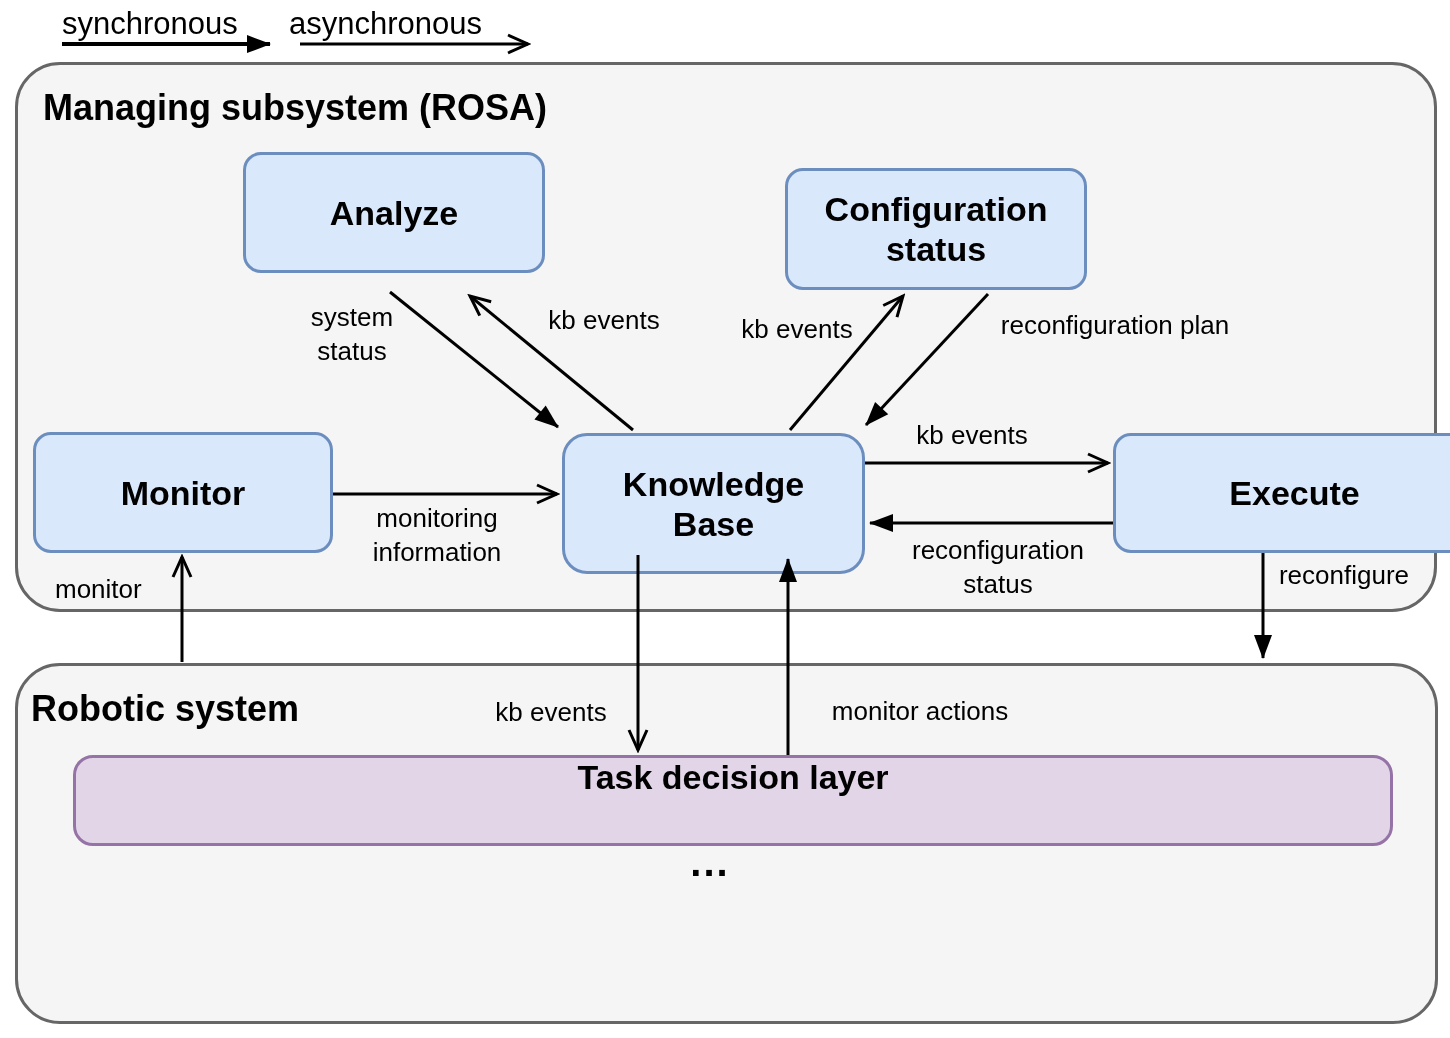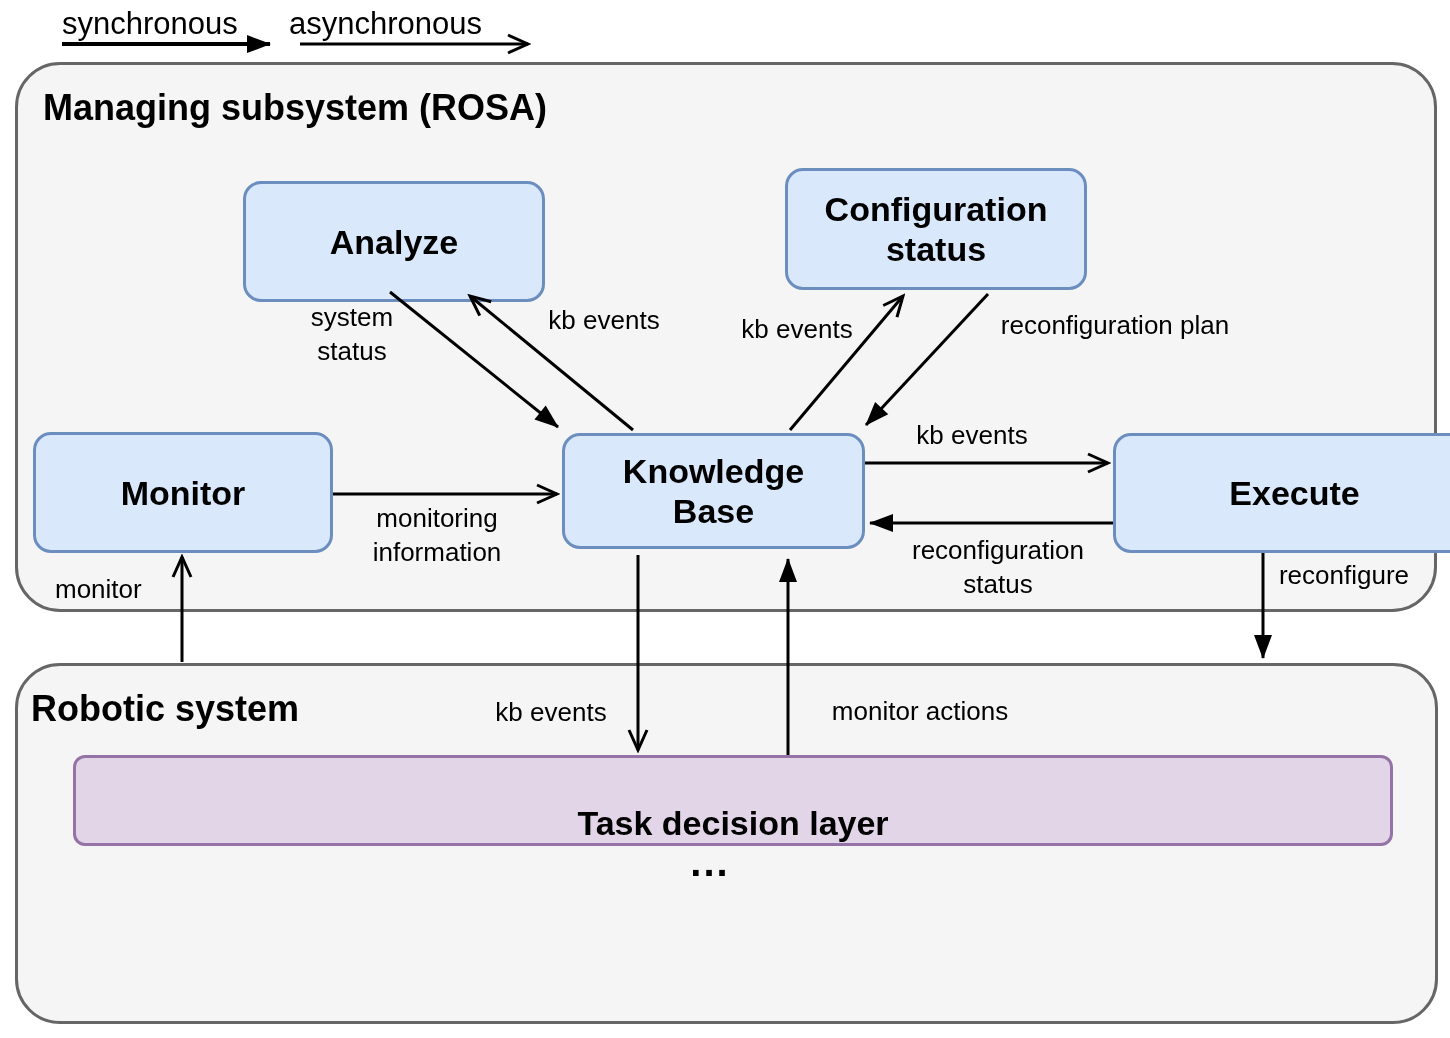--- a/index.html
+++ b/index.html
@@ -16,22 +16,22 @@
   }
   .node {
     position:absolute; background:#dae8fc; border:3px solid #6c8ebf;
     border-radius:18px; box-sizing:border-box;
     display:flex; align-items:center; justify-content:center;
     font-weight:bold; font-size:34px; line-height:40px;
     text-align:center; white-space:pre-line;
   }
   .layer {
     position:absolute; background:#e1d5e7; border:3px solid #9673a6;
-    border-radius:12px; box-sizing:border-box;
-    display:flex; align-items:flex-end; justify-content:center;
+    border-radius:20px; box-sizing:border-box;
+    display:flex; align-items:flex-start; justify-content:center;
     font-weight:bold; font-size:34px;
   }
   .elabel {
     position:absolute; font-size:26px; line-height:34px;
     white-space:pre-line; text-align:center; transform:translateX(-50%);
   }
   .elabel.anchor-left { transform:none; text-align:left; }
   .legend-label { position:absolute; font-size:31px; white-space:nowrap; }
   .ellipsis {
     position:absolute; font-weight:bold; font-size:40px;
@@ -48,34 +48,34 @@
   <div class="legend-label" style="left:289px; top:6px;">asynchronous</div>
 
   <div class="container" style="left:15px; top:62px; width:1422px; height:550px;">
     <div class="container-title" style="left:25px; top:22px;">Managing subsystem (ROSA)</div>
   </div>
 
   <div class="container" style="left:15px; top:663px; width:1423px; height:361px;">
     <div class="container-title" style="left:13px; top:22px;">Robotic system</div>
   </div>
 
-  <div class="node" style="left:243px; top:181px; width:302px; height:121px;justify-content:center;">
+  <div class="node" style="left:243px; top:152px; width:302px; height:121px;justify-content:center;">
     <span>Analyze</span>
   </div>
 
   <div class="node" style="left:785px; top:168px; width:302px; height:122px;">
     <span>Configuration
 status</span>
   </div>
 
   <div class="node" style="left:33px; top:432px; width:300px; height:121px;">
     <span>Monitor</span>
   </div>
 
-  <div class="node" style="left:562px; top:433px; width:303px; height:116px;">
+  <div class="node" style="left:562px; top:433px; width:303px; height:141px;border-radius:25px;">
     <span>Knowledge
 Base</span>
   </div>
 
   <div class="node" style="left:1113px; top:433px; width:363px; height:120px;">
     <span>Execute</span>
   </div>
 
   <div class="layer" style="left:73px; top:755px; width:1320px; height:91px;">
     <span>Task decision layer</span>

